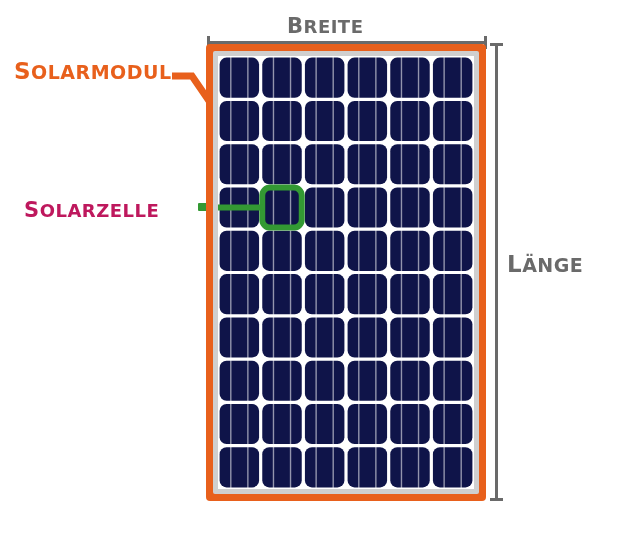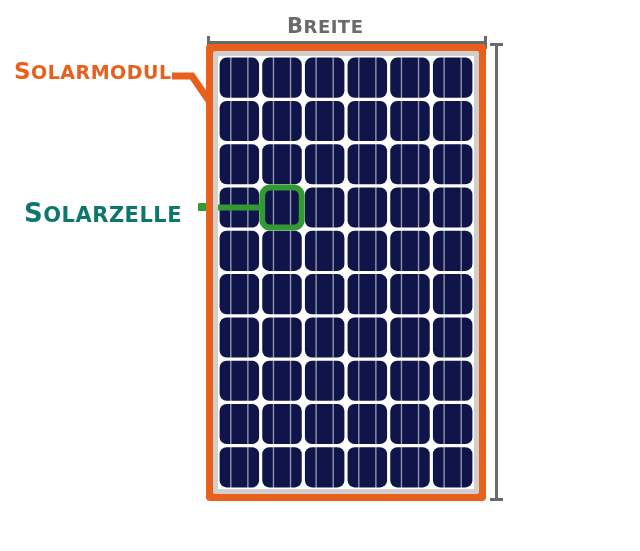--- a/index.html
+++ b/index.html
@@ -39,22 +39,22 @@
   #label-solarmodul {
     left: 14px;
     top: 52px;
     font-size: 27px;
     color: #e8601c;
     text-align: center;
   }
   #label-solarzelle {
     left: 24px;
     top: 192px;
-    font-size: 30px;
-    color: #0f766e;
+    font-size: 25px;
+    color: #be185d;
   }
   #label-breite {
     left: 287px;
     top: 8px;
     font-size: 25px;
     color: #6a6a6a;
   }
   #label-laenge {
     left: 507px;
     top: 245px;
@@ -170,20 +170,21 @@
 <div id="stage">
 
   <div class="label" id="label-breite">BREITE</div>
 
   <div id="dim-breite">
     <div class="cap left"></div>
     <div class="bar"></div>
     <div class="cap right"></div>
   </div>
 
+  <div class="label" id="label-laenge">LÄNGE</div>
 
   <div id="dim-laenge">
     <div class="cap top"></div>
     <div class="bar"></div>
     <div class="cap bottom"></div>
   </div>
 
   <div class="label" id="label-solarmodul">SOLARMODUL</div>
 
   <svg id="leader-solarmodul" viewBox="0 0 60 50">

